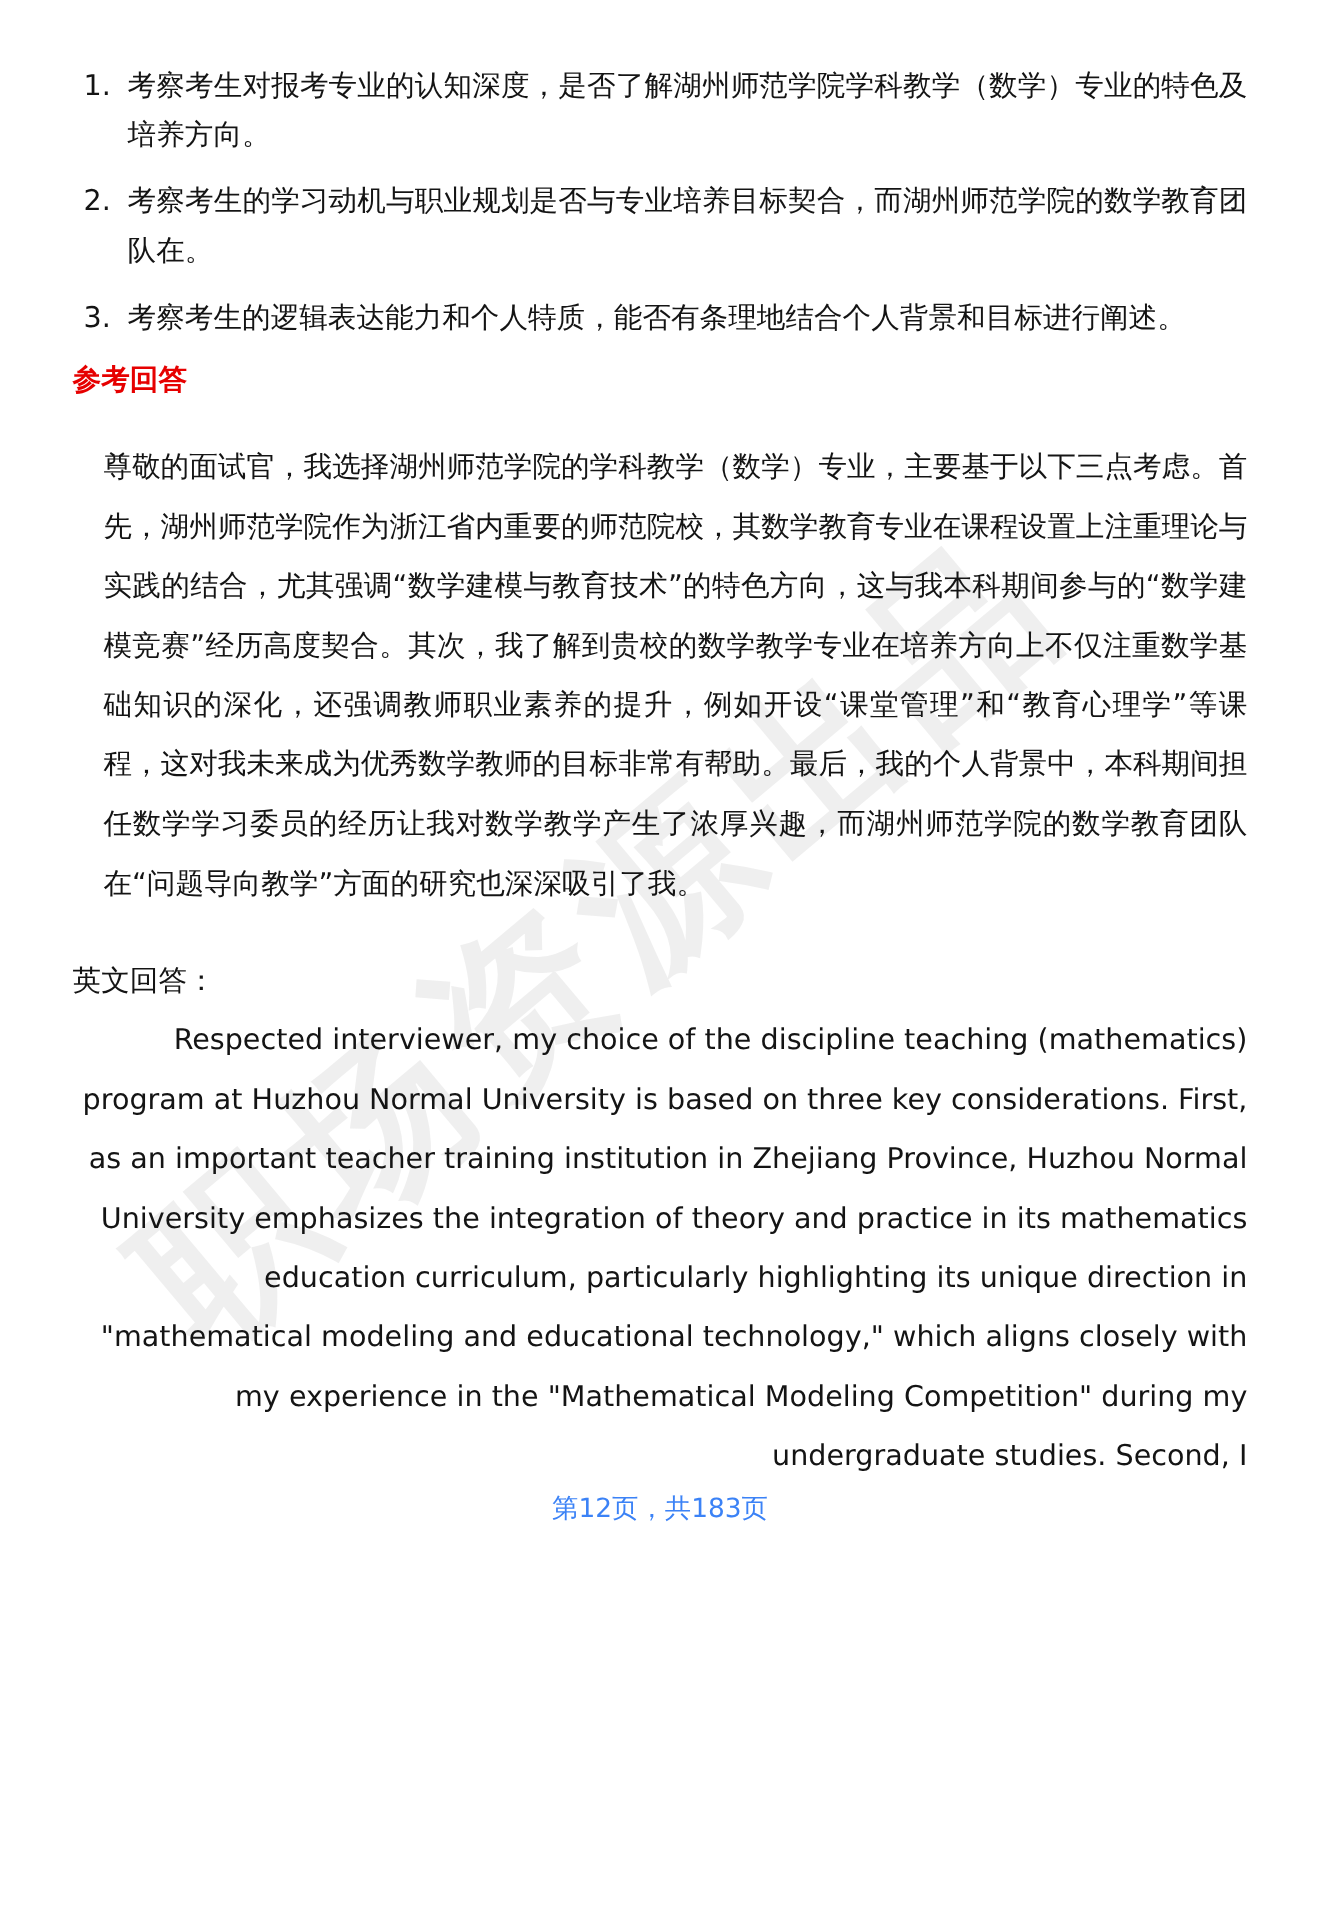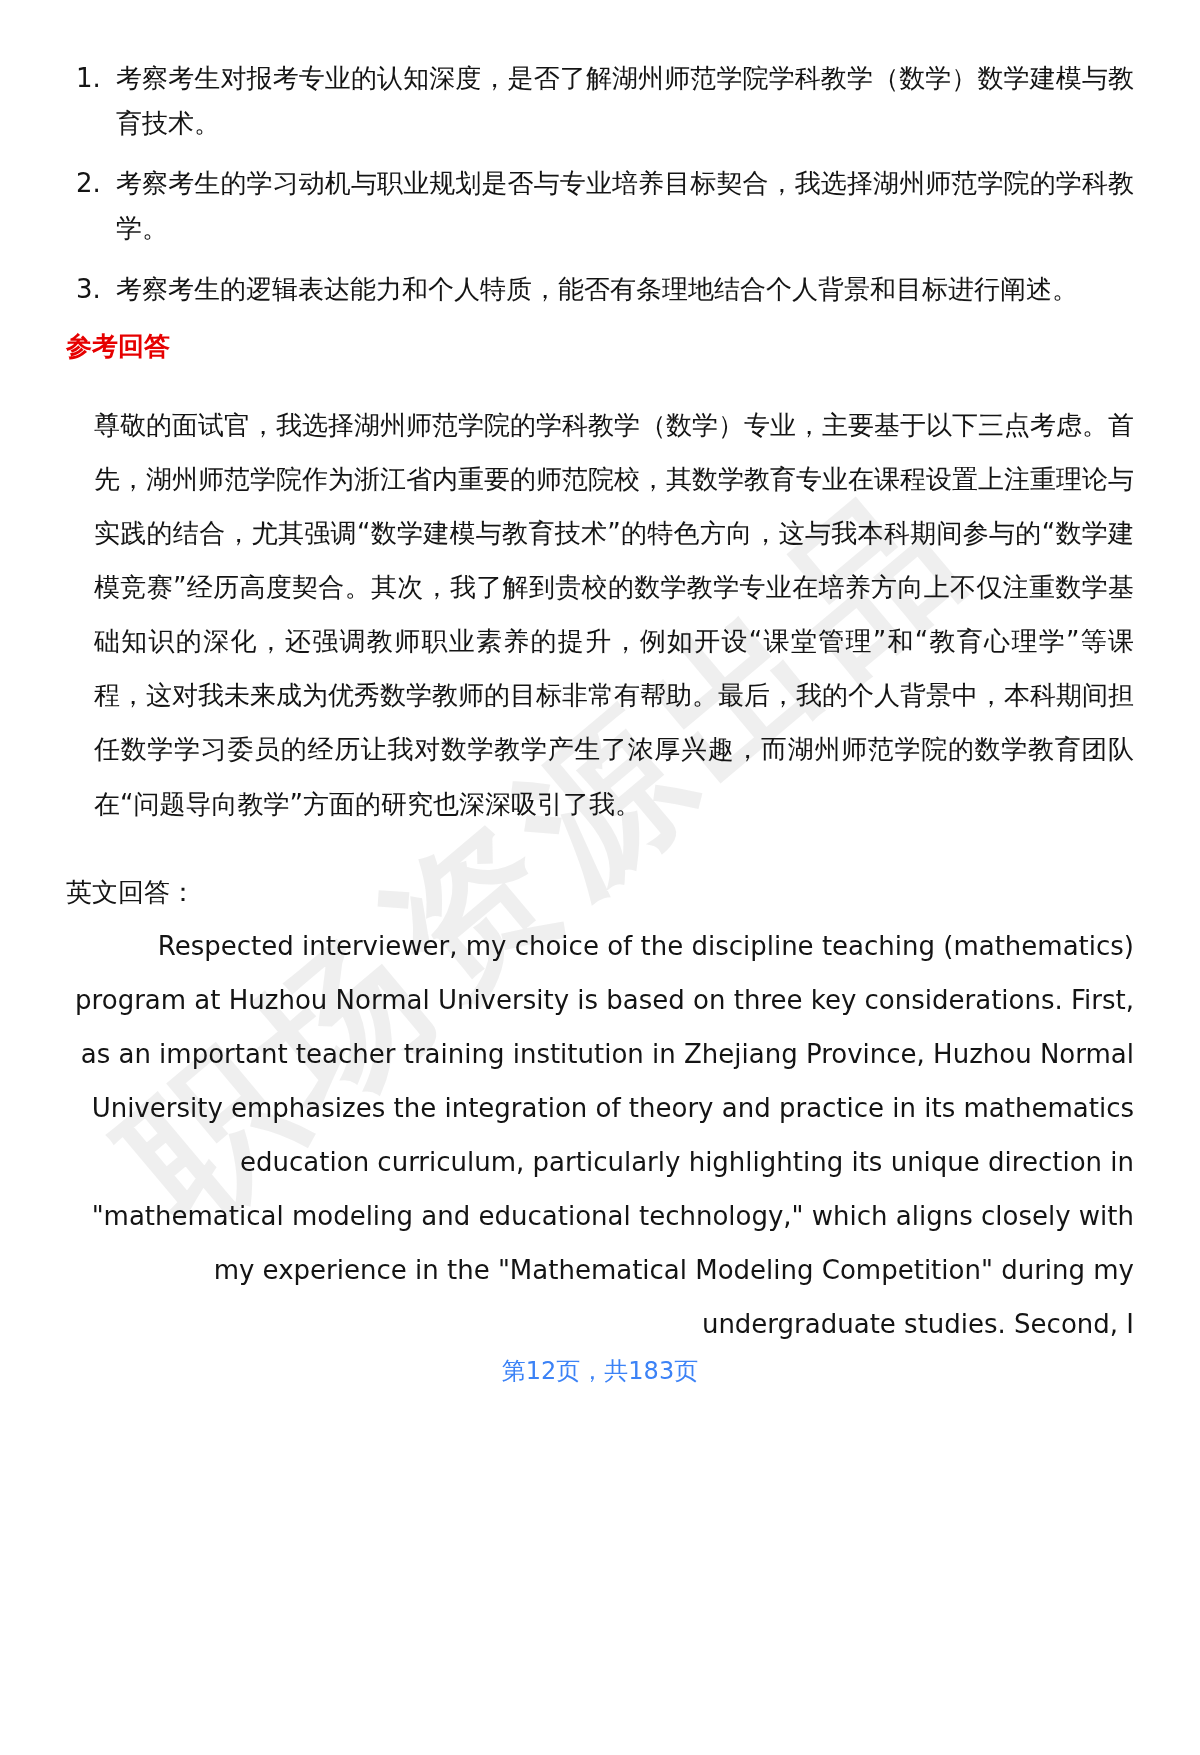--- a/index.html
+++ b/index.html
@@ -72,25 +72,25 @@
 
 <div class="page">
 
   <div class="watermark">职场资源出品</div>
 
   <div class="content">
 
     <ol class="qlist">
       <li class="qitem">
         <span class="qnum">1.</span>
-        <span class="qtext">考察考生对报考专业的认知深度，是否了解湖州师范学院学科教学（数学）数学建模与教育技术。</span>
+        <span class="qtext">考察考生对报考专业的认知深度，是否了解湖州师范学院学科教学（数学）专业的特色及培养方向。</span>
       </li>
       <li class="qitem">
         <span class="qnum">2.</span>
-        <span class="qtext">考察考生的学习动机与职业规划是否与专业培养目标契合，我选择湖州师范学院的学科教学。</span>
+        <span class="qtext">考察考生的学习动机与职业规划是否与专业培养目标契合，而湖州师范学院的数学教育团队在。</span>
       </li>
       <li class="qitem">
         <span class="qnum">3.</span>
         <span class="qtext">考察考生的逻辑表达能力和个人特质，能否有条理地结合个人背景和目标进行阐述。</span>
       </li>
     </ol>
 
     <h2 class="ref-heading">参考回答</h2>
 
     <div class="block">

